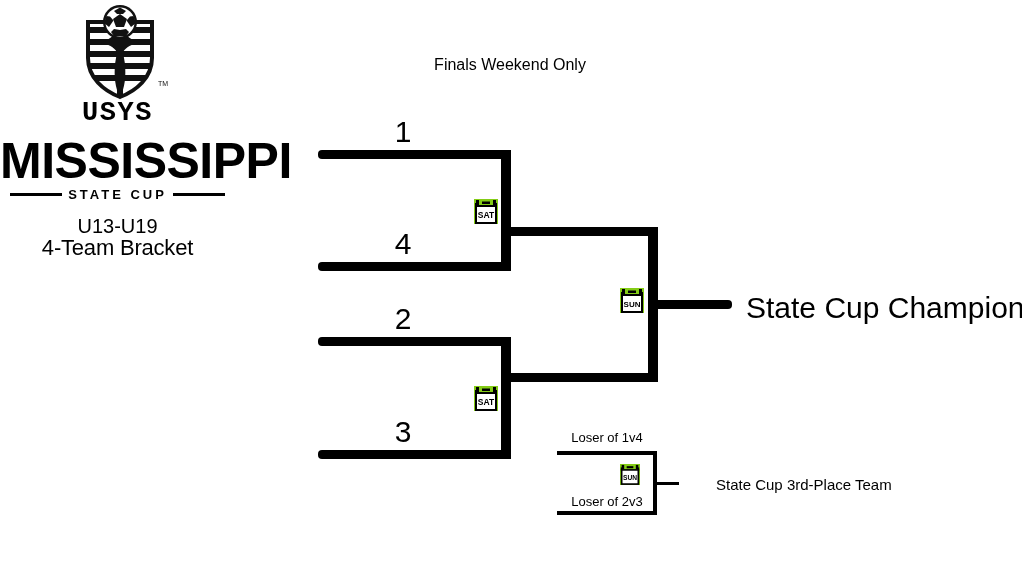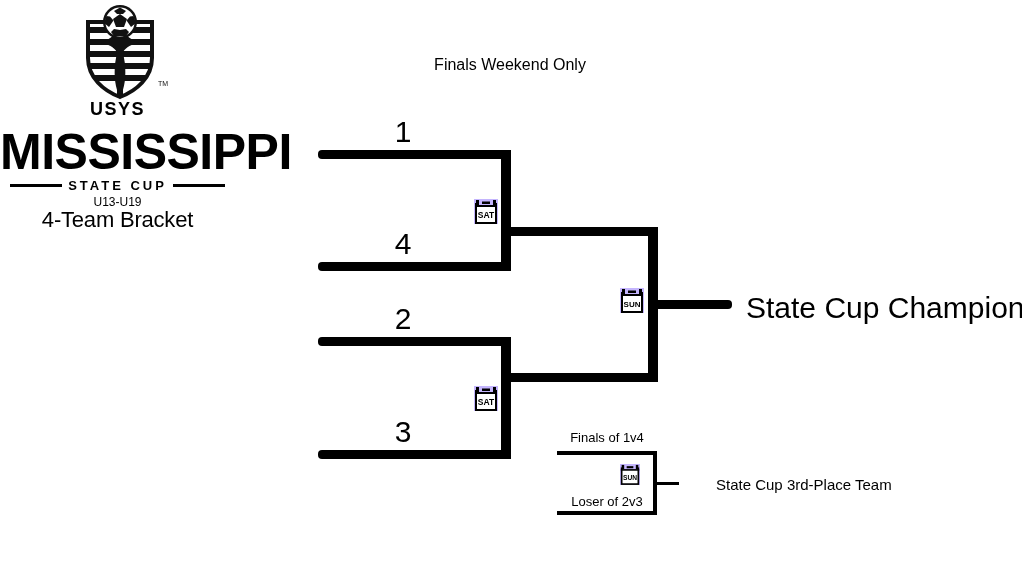--- a/index.html
+++ b/index.html
@@ -32,25 +32,25 @@
     height: 98px;
   }
   #logo-wordmark {
     position: absolute;
     left: 0;
     top: 100px;
     width: 235px;
     text-align: center;
   }
   .wm-usys {
-    font-size: 18px;
+    font-size: 27px;
     font-weight: bold;
     letter-spacing: 1.5px;
     line-height: 1;
-    font-family: Liberation Sans, sans-serif;
+    font-family: Liberation Mono, monospace;
   }
   .wm-state {
     font-size: 50px;
     font-weight: bold;
     line-height: 0.95;
     letter-spacing: -0.5px;
     margin-top: 11px;
     font-family: "Liberation Sans", sans-serif;
     white-space: nowrap;
   }
@@ -68,23 +68,23 @@
     background: #000;
   }
   .wm-cup-text {
     font-size: 13px;
     font-weight: bold;
     letter-spacing: 3px;
     line-height: 1;
     white-space: nowrap;
   }
   .wm-age {
-    font-size: 12px;
+    font-size: 20px;
     letter-spacing: 0px;
-    margin-top: 4px;
+    margin-top: 15px;
     line-height: 1;
   }
   .wm-bracket-label {
     font-size: 22px;
     margin-top: 1px;
     line-height: 1;
     letter-spacing: -0.2px;
   }
 
   
@@ -122,21 +122,21 @@
     font-size: 30px;
     line-height: 1;
     white-space: nowrap;
   }
 
   
   .cal-icon {
     position: absolute;
     width: 24px;
     height: 25px;
-    background: #c4b5fd;
+    background: #84cc16;
   }
   .cal-icon svg { display: block; }
   .cal-icon.small { width: 20px; height: 21px; }
 
   
   .hline-thin {
     position: absolute;
     background: #000;
     height: 4px;
   }
@@ -279,21 +279,21 @@
     </svg>
   </div>
 
   <div class="hline" style="left:648px; top:300px; width:84px; border-radius:0 4px 4px 0;"></div>
 
   <div class="champion-text" style="left:746px; top:293px;">State Cup Champion</div>
 </div>
 
 <div id="consolation">
 
-  <div class="cons-label" style="left:557px; top:431px; width:100px;">Finals of 1v4</div>
+  <div class="cons-label" style="left:557px; top:431px; width:100px;">Loser of 1v4</div>
 
   <div class="hline-thin" style="left:557px; top:451px; width:100px;"></div>
 
   <div class="hline-thin" style="left:557px; top:511px; width:100px;"></div>
 
   <div class="cons-label" style="left:557px; top:495px; width:100px;">Loser of 2v3</div>
 
   <div class="vline-thin" style="left:653px; top:451px; height:64px;"></div>
 
   <div class="cal-icon small" style="left:620px; top:464px;">

